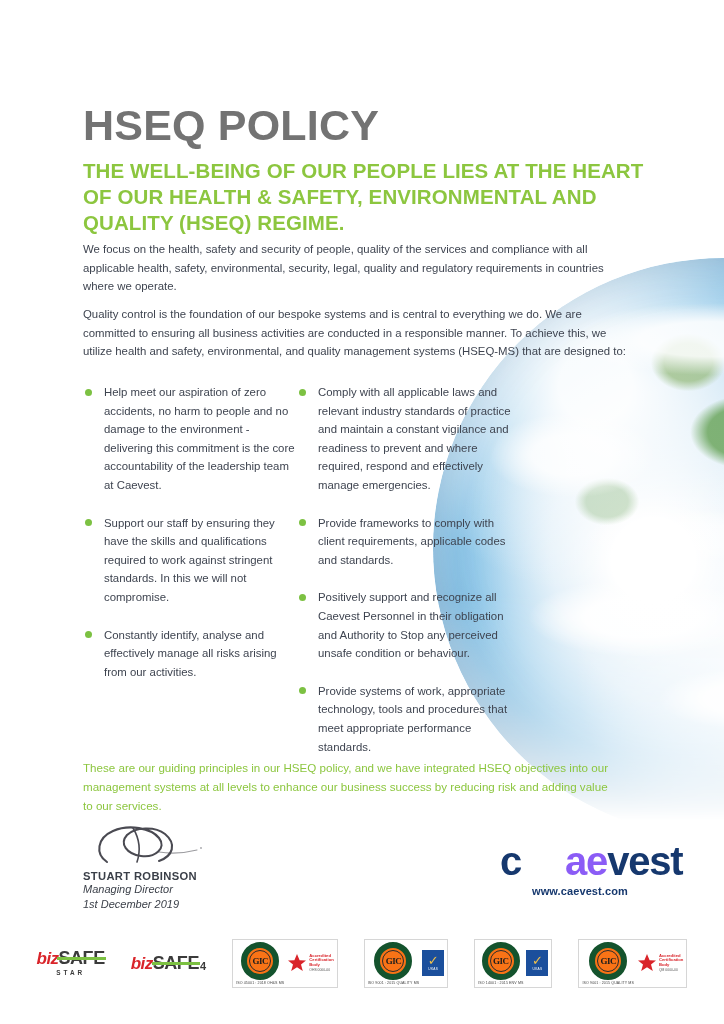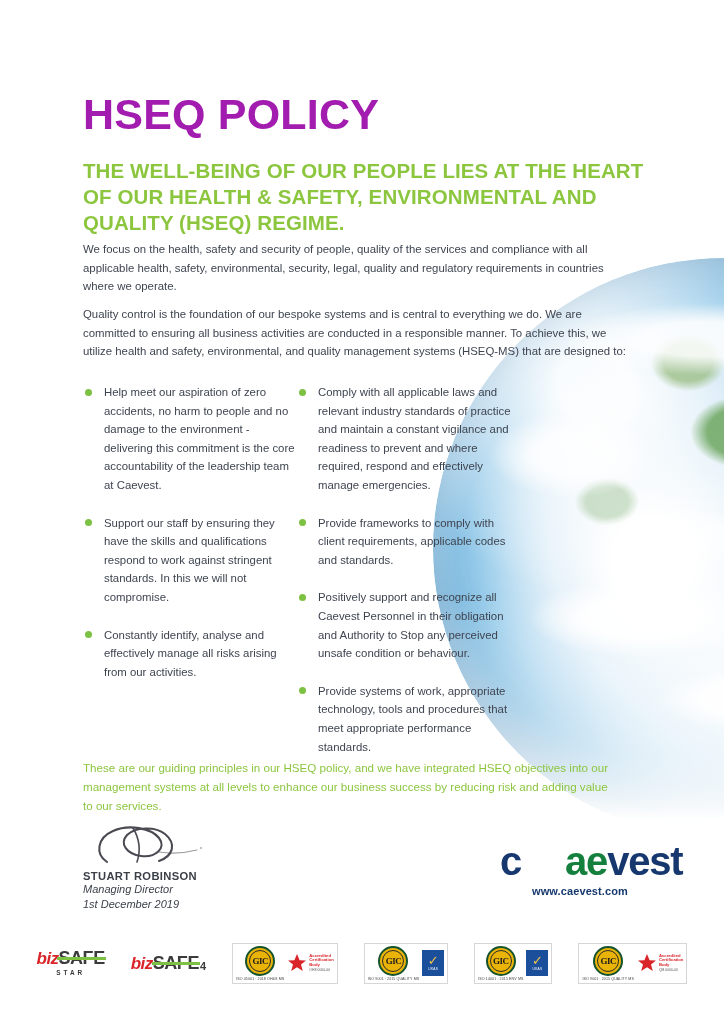--- a/index.html
+++ b/index.html
@@ -62,24 +62,24 @@
   .globe .limb{
     position:absolute;inset:0;border-radius:50%;
     box-shadow: inset -26px -22px 64px rgba(10,50,95,.45),
                 inset 18px 16px 46px rgba(255,255,255,.55);
   }
 
   
   .content{position:relative;z-index:2;}
 
   .title{
-    position:absolute;left:83px;top:62px;
+    position:absolute;left:83px;top:73px;
     font-size:43px;line-height:46px;
     font-weight:bold;letter-spacing:.2px;
-    color:#a21caf;
+    color:#737373;
   }
   .subtitle{
     position:absolute;left:83px;top:141px;width:566px;
     font-size:20.5px;line-height:26px;
     font-weight:bold;letter-spacing:.1px;
     color:#8cc63f;
   }
 
   .para{
     position:absolute;left:83px;width:548px;
@@ -126,21 +126,21 @@
     font-size:11px;line-height:15px;color:#3a3f48;font-style:italic;
   }
 
   
   .brand{position:absolute;left:500px;top:840px;width:160px;text-align:center;}
   .brand-word{
     font-size:40px;line-height:42px;font-weight:bold;
     letter-spacing:-1.2px;color:#16386e;
     white-space:nowrap;
   }
-  .brand-word .lig{color:#15803d;margin-left:44px;}
+  .brand-word .lig{color:#8b5cf6;margin-left:44px;}
   .brand-url{
     margin-top:3px;
     font-size:11px;font-weight:bold;letter-spacing:.1px;
     color:#16386e;
   }
 
   
   .certs{
     position:absolute;left:0;top:938px;width:724px;
     display:flex;justify-content:center;align-items:center;
@@ -175,23 +175,23 @@
   }
 
   .gic-pair{
     display:flex;align-items:center;gap:3px;
     border:1px solid #d6d6d6;background:#fff;
     padding:2px 3px;
   }
   .gic-seal{display:flex;flex-direction:column;align-items:center;}
   .gic-ring{
     width:26px;height:26px;border-radius:50%;
-    border:2px solid #14532d;
+    border:6px solid #14532d;
     display:flex;align-items:center;justify-content:center;
-    position:relative;background:#eab308;
+    position:relative;background:#f97316;
   }
   .gic-ring::after{
     content:"";position:absolute;inset:2px;border-radius:50%;
     border:1px solid #2b2b2b;
   }
   .gic-ring span{
     font-size:9px;font-weight:bold;color:#1d1d1d;
     font-family:"Liberation Serif", serif;letter-spacing:-.5px;z-index:1;
   }
   .gic-cap{font-size:3.6px;color:#444;margin-top:1px;letter-spacing:.1px;white-space:nowrap;}
@@ -237,21 +237,21 @@
 
     <div class="cols">
 
       <div class="col">
         <div class="bullet">
           <span class="dot"></span>
           <span>Help meet our aspiration of zero accidents, no harm to people and no damage to the environment - delivering this commitment is the core accountability of the leadership team at Caevest.</span>
         </div>
         <div class="bullet">
           <span class="dot"></span>
-          <span>Support our staff by ensuring they have the skills and qualifications respond to work against stringent standards.  In this we will not compromise.</span>
+          <span>Support our staff by ensuring they have the skills and qualifications required to work against stringent standards.  In this we will not compromise.</span>
         </div>
         <div class="bullet">
           <span class="dot"></span>
           <span>Constantly identify, analyse and effectively manage all risks arising from our activities.</span>
         </div>
       </div>
 
       <div class="col">
         <div class="bullet">
           <span class="dot"></span>

